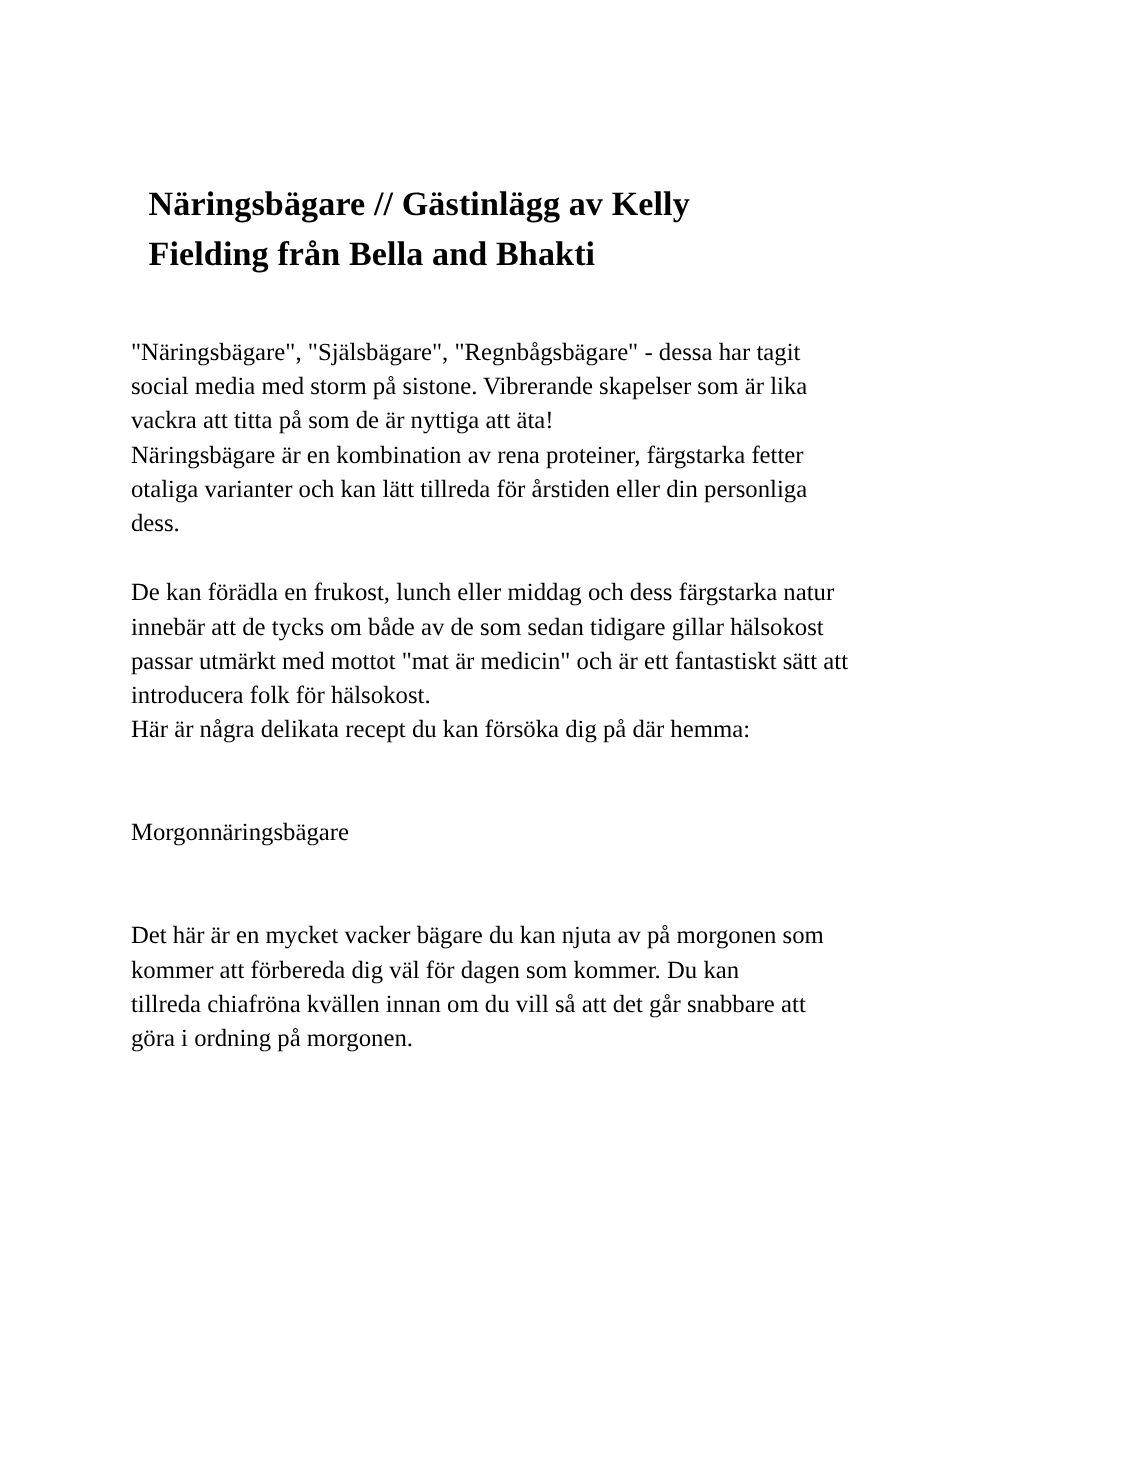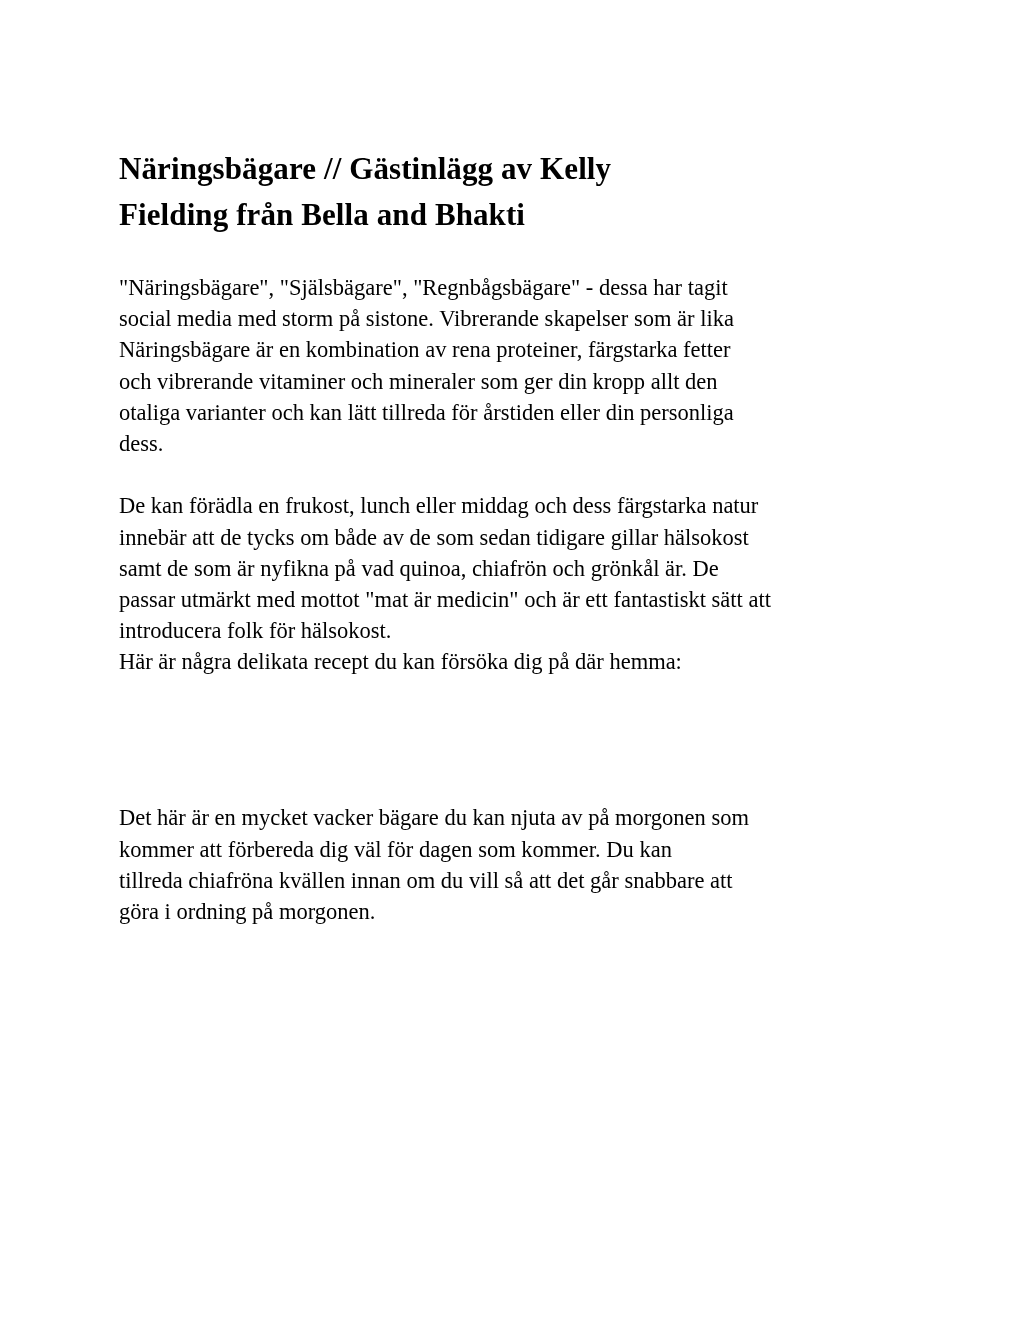--- a/index.html
+++ b/index.html
@@ -28,21 +28,21 @@
     position: absolute;
     left: 119px;
     top: 146px;
     width: 768px;
   }
   .doc-title {
     font-size: 31px;
     font-weight: bold;
     line-height: 46px;
     letter-spacing: 0.1px;
-    margin: 0;
+    margin: 16px;
     padding: 0;
     max-width: 660px;
   }
   .para-block {
     font-size: 22.5px;
     line-height: 31.2px;
     margin: 0;
     padding: 0;
   }
   .spacer-line {
@@ -67,40 +67,42 @@
     <h1 class="doc-title">
       <span class="line">Näringsbägare // Gästinlägg av Kelly</span>
       <span class="line">Fielding från Bella and Bhakti</span>
     </h1>
 
     <div class="spacer-title-gap"></div>
 
     <p class="para-block">
       <span class="line">"Näringsbägare", "Själsbägare", "Regnbågsbägare" - dessa har tagit</span>
       <span class="line">social media med storm på sistone. Vibrerande skapelser som är lika</span>
+      <span class="line">vackra att titta på som de är nyttiga att äta!</span>
       <span class="line">Näringsbägare är en kombination av rena proteiner, färgstarka fetter</span>
-      <span class="line">och vibrerande vitaminer och mineraler som ger din kropp allt den</span>
       <span class="line">otaliga varianter och kan lätt tillreda för årstiden eller din personliga</span>
       <span class="line">dess.</span>
     </p>
 
     <div class="spacer-line"></div>
 
     <p class="para-block">
       <span class="line">De kan förädla en frukost, lunch eller middag och dess färgstarka natur</span>
       <span class="line">innebär att de tycks om både av de som sedan tidigare gillar hälsokost</span>
-      <span class="line">samt de som är nyfikna på vad quinoa, chiafrön och grönkål är. De</span>
       <span class="line">passar utmärkt med mottot "mat är medicin" och är ett fantastiskt sätt att</span>
       <span class="line">introducera folk för hälsokost.</span>
       <span class="line">Här är några delikata recept du kan försöka dig på där hemma:</span>
     </p>
 
     <div class="spacer-line"></div>
     <div class="spacer-line"></div>
 
+    <p class="para-block">
+      <span class="line">Morgonnäringsbägare</span>
+    </p>
 
     <div class="spacer-line"></div>
     <div class="spacer-line"></div>
 
     <p class="para-block">
       <span class="line">Det här är en mycket vacker bägare du kan njuta av på morgonen som</span>
       <span class="line">kommer att förbereda dig väl för dagen som kommer. Du kan</span>
       <span class="line">tillreda chiafröna kvällen innan om du vill så att det går snabbare att</span>
       <span class="line">göra i ordning på morgonen.</span>
     </p>

